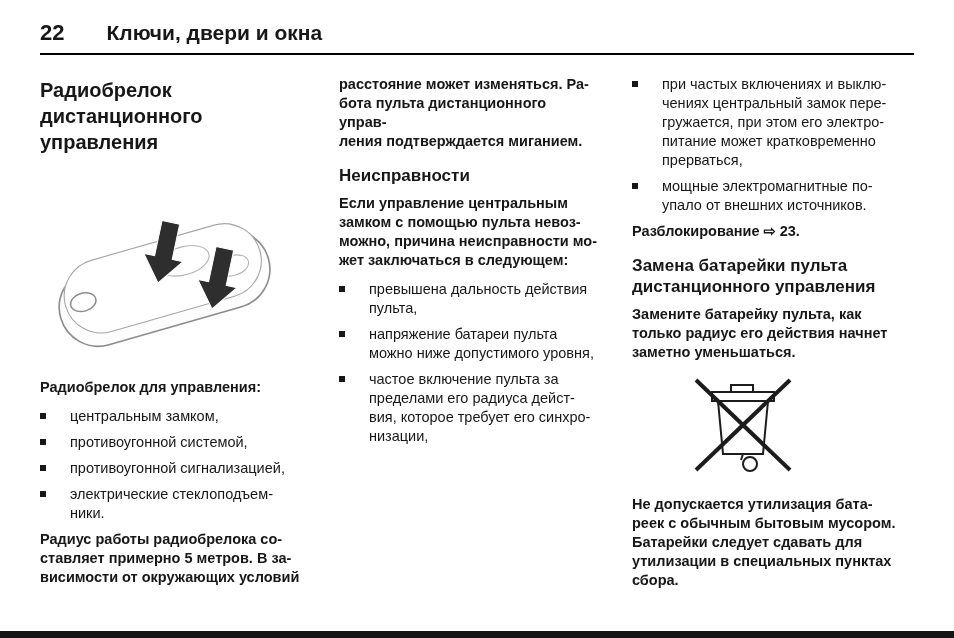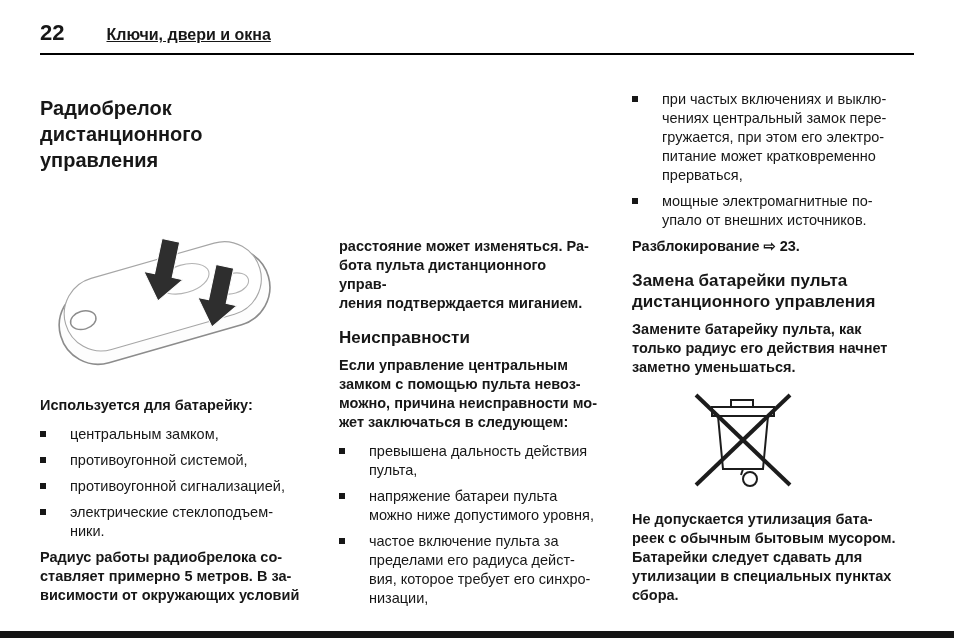--- a/index.html
+++ b/index.html
@@ -10,24 +10,24 @@
     color: #171717;
     font-family: "Liberation Sans", sans-serif;
     position: relative;
     overflow: hidden;
   }
   .page-header {
     display: flex; align-items: baseline;
     padding: 20px 40px 0 40px; gap: 42px;
   }
   .page-num { font-size: 22px; font-weight: bold; }
-  .chapter   { font-size: 16px; font-weight: bold; text-decoration: underline; }
+  .chapter   { font-size: 21px; font-weight: bold; }
   .rule { height: 2px; background: #000; margin: 7px 40px 0 40px; }
   .content {
-    display: flex; align-items: flex-end;
+    display: flex; align-items: flex-start;
     padding: 0 40px; margin-top: 20px; min-height: 540px;
   }
   .col { font-size: 14.5px; line-height: 19px; }
   .col1 { width: 264px; flex-shrink: 0; }
   .col2 { width: 258px; flex-shrink: 0; }
   .col3 { flex: 1; }
   .vdiv { width: 1px; background: #858585; margin: 2px 17px 16px 17px; }
   .lines { white-space: pre-line; }
   p { margin: 0 0 10px 0; font-weight: bold; }
   .h1 { font-size: 20px; line-height: 26px; font-weight: bold; margin: 2px 0 14px 0; }
@@ -62,21 +62,21 @@
           <ellipse cx="148" cy="88" rx="26" ry="14" fill="none" stroke="#b3b3b3" stroke-width="1.1"></ellipse>
           <ellipse cx="194" cy="106" rx="16" ry="10" fill="none" stroke="#b3b3b3" stroke-width="1.1"></ellipse>
         </g>
         <g fill="#2e2e2e" stroke="#ffffff" stroke-width="1">
           <path transform="translate(118,104) rotate(12)" d="M-9,-62 L9,-62 L9,-26 L20,-26 L0,0 L-20,-26 L-9,-26 Z"></path>
           <path transform="translate(172,130) rotate(12)" d="M-9,-62 L9,-62 L9,-26 L20,-26 L0,0 L-20,-26 L-9,-26 Z"></path>
         </g>
       </svg>
     </div>
 
-    <p class="lines">Используется для батарейку:</p>
+    <p class="lines">Радиобрелок для управления:</p>
 
     <div>
       <div class="bullet">
         <span class="sq"></span>
         <span class="lines">центральным замком,</span>
       </div>
       <div class="bullet">
         <span class="sq"></span>
         <span class="lines">противоугонной системой,</span>
       </div>

